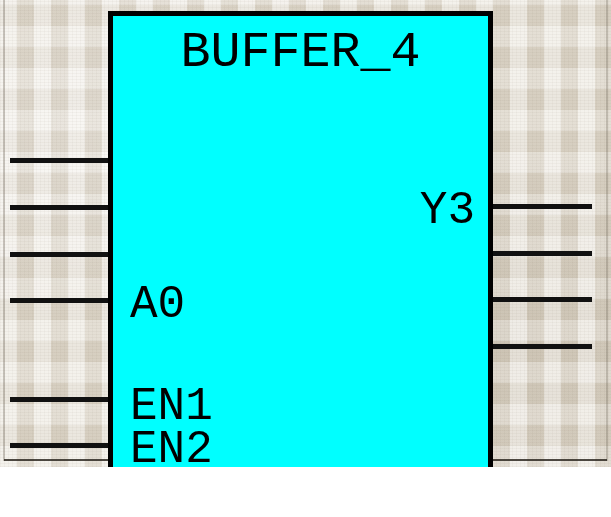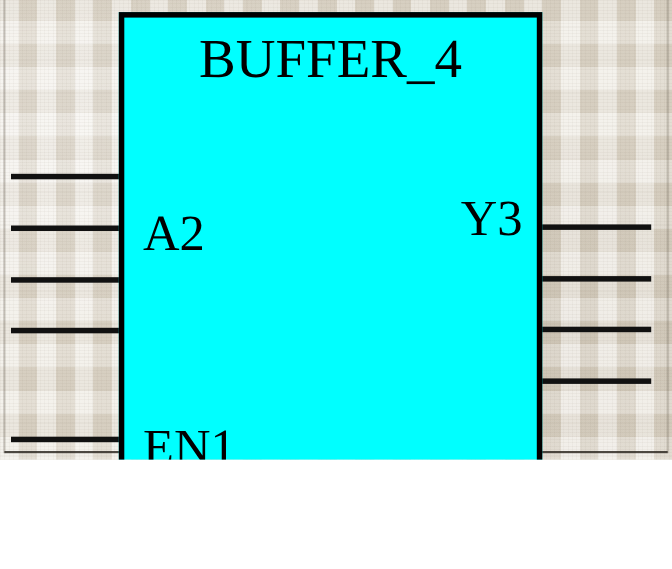--- a/index.html
+++ b/index.html
@@ -5,23 +5,23 @@
 <style>
   html, body {
     margin: 0;
     padding: 0;
     background: #ffffff;
   }
 
   #canvas {
     position: relative;
     width: 611px;
-    height: 418px;
+    height: 467px;
     overflow: hidden;
-    font-family: Liberation Serif, serif;
+    font-family: Liberation Mono, monospace;
     
     background-color: #e5dfd3;
     background-image:
       repeating-linear-gradient(0deg,   rgba(120,105,85,0.050) 0px, rgba(120,105,85,0.050) 1px, rgba(255,255,255,0.00) 1px, rgba(255,255,255,0.00) 3px),
       repeating-linear-gradient(90deg,  rgba(120,105,85,0.045) 0px, rgba(120,105,85,0.045) 1px, rgba(255,255,255,0.00) 1px, rgba(255,255,255,0.00) 4px),
       repeating-linear-gradient(90deg,  rgba(255,255,255,0.40) 0px, rgba(255,255,255,0.40) 17px, rgba(150,135,112,0.10) 17px, rgba(150,135,112,0.10) 34px),
       repeating-linear-gradient(0deg,   rgba(255,255,255,0.30) 0px, rgba(255,255,255,0.30) 21px, rgba(150,135,112,0.09) 21px, rgba(150,135,112,0.09) 42px),
       radial-gradient(ellipse 70% 55% at 22% 30%, rgba(255,255,255,0.45), rgba(255,255,255,0) 72%),
       radial-gradient(ellipse 60% 60% at 82% 72%, rgba(140,124,100,0.14), rgba(255,255,255,0) 70%);
   }
@@ -121,19 +121,20 @@
 
   <div class="pin-wire right" style="top:204px"></div>
   <div class="pin-wire right" style="top:251px"></div>
   <div class="pin-wire right" style="top:297px"></div>
   <div class="pin-wire right" style="top:344px"></div>
 
   <div class="chip-body">
 
     <div class="chip-title">BUFFER_4</div>
 
-    <div class="pin-label left" style="top:173px">A2</div>
+    <div class="pin-label left" style="top:266px">A0</div>
     <div class="pin-label left" style="top:368px">EN1</div>
+    <div class="pin-label left" style="top:411px">EN2</div>
 
-    <div class="pin-label right" style="top:160px">Y3</div>
+    <div class="pin-label right" style="top:172px">Y3</div>
 
   </div>
 </div>
 
 </body></html>

